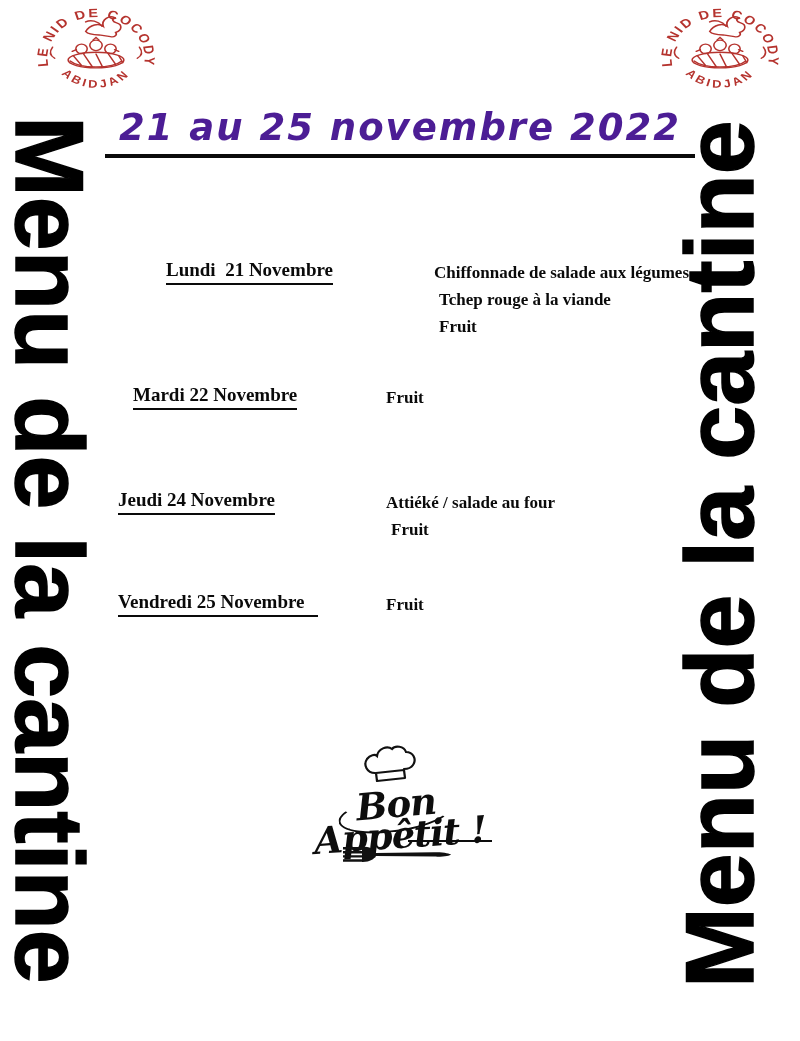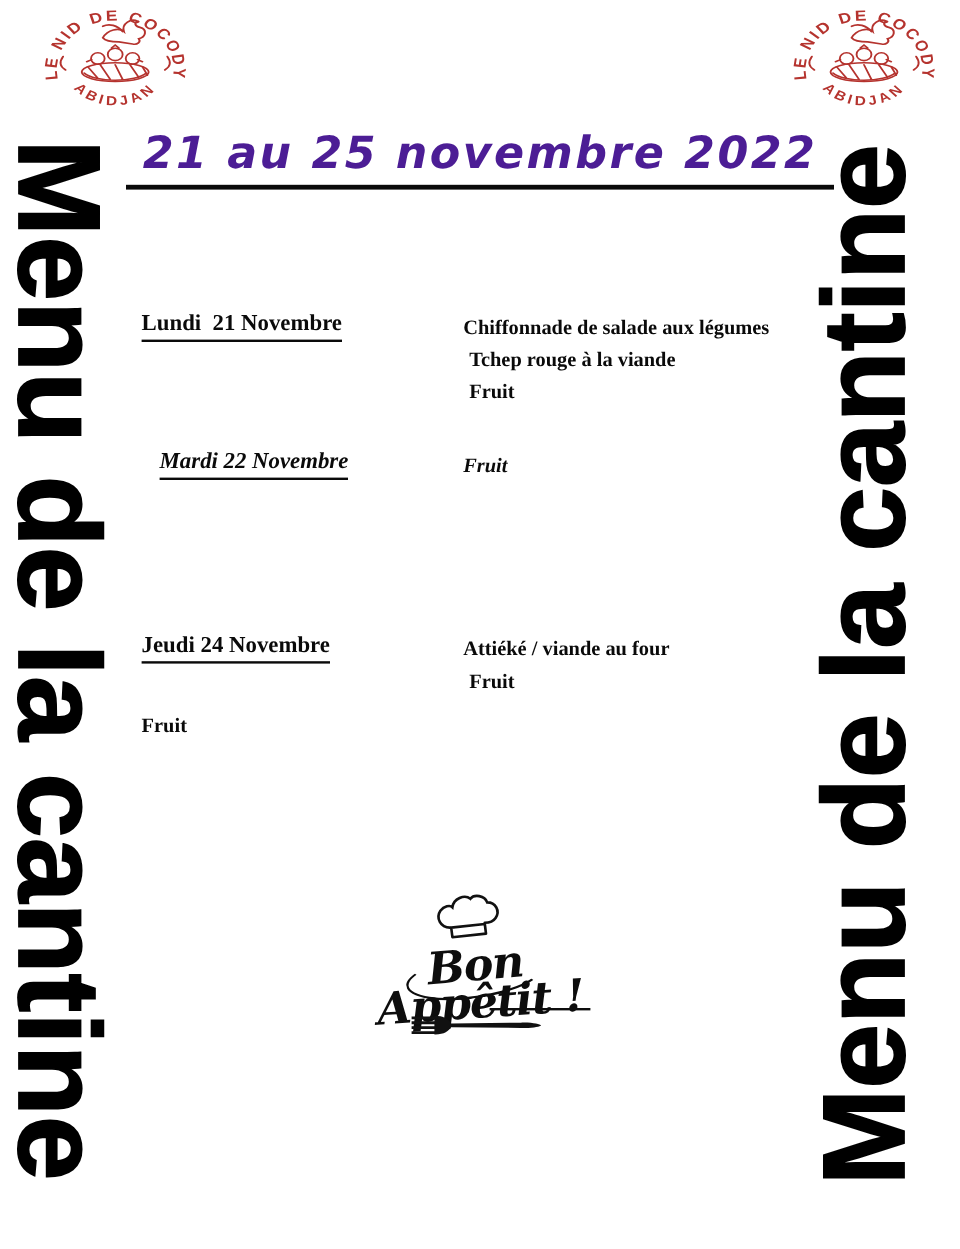--- a/index.html
+++ b/index.html
@@ -23,21 +23,21 @@
   
   .title-wrap{position:absolute;top:106px;left:0;width:800px;text-align:center;}
   .title{
     display:inline-block;font-family:"DejaVu Sans",sans-serif;font-weight:bold;
     font-style:italic;font-size:37px;letter-spacing:2px;color:#4c1d95;
     padding:0 14px 5px 14px;border-bottom:4px solid #0a0a0a;
   }
   
   .menu{position:absolute;left:118px;top:0;width:565px;}
   .row{position:absolute;display:flex;width:565px;}
-  .row.r0{top:259px;} .row.r1{top:374px;font-style:italic;} .row.r2{top:489px;margin-top:38px;} .row.r3{top:591px;}
+  .row.r0{top:259px;margin-left:48px;} .row.r1{top:384px;} .row.r2{top:489px;} .row.r3{top:591px;}
   .day-cell{width:268px;flex:0 0 268px;}
   .day{
     display:inline-block;font-weight:bold;font-size:19px;white-space:pre;
     border-bottom:2px solid #0a0a0a;padding-bottom:2px;
   }
   .r1 .day{margin-left:15px;}
   .r3 .day{padding-right:14px;}
   .items{font-weight:bold;font-size:17px;line-height:27px;}
   .items .line{white-space:nowrap;}
   .items .line + .line{padding-left:5px;}
@@ -143,26 +143,29 @@
       <div class="items">
         <div class="line">Fruit</div>
       </div>
     </div>
 
     <div class="row r2">
       <div class="day-cell">
         <span class="day">Jeudi 24 Novembre</span>
       </div>
       <div class="items">
-        <div class="line">Attiéké / viande au four</div>
+        <div class="line">Attiéké / salade au four</div>
         <div class="line">Fruit</div>
       </div>
     </div>
 
     <div class="row r3">
+      <div class="day-cell">
+        <span class="day">Vendredi 25 Novembre</span>
+      </div>
       <div class="items">
         <div class="line">Fruit</div>
       </div>
     </div>
 
   </div>
 
   <div class="footer">
     <svg class="chef-hat" viewBox="0 0 62 46">
       <path d="M15 29 C7 29 3 21 7 15 C10 11 15 10 17 12 C18 5 27 1 32 5 C35 1 44 2 46 8 C53 8 57 15 53 21 C51 24 47 25 44 25" fill="#ffffff" stroke="#111111" stroke-width="2.2" stroke-linecap="round"></path>

